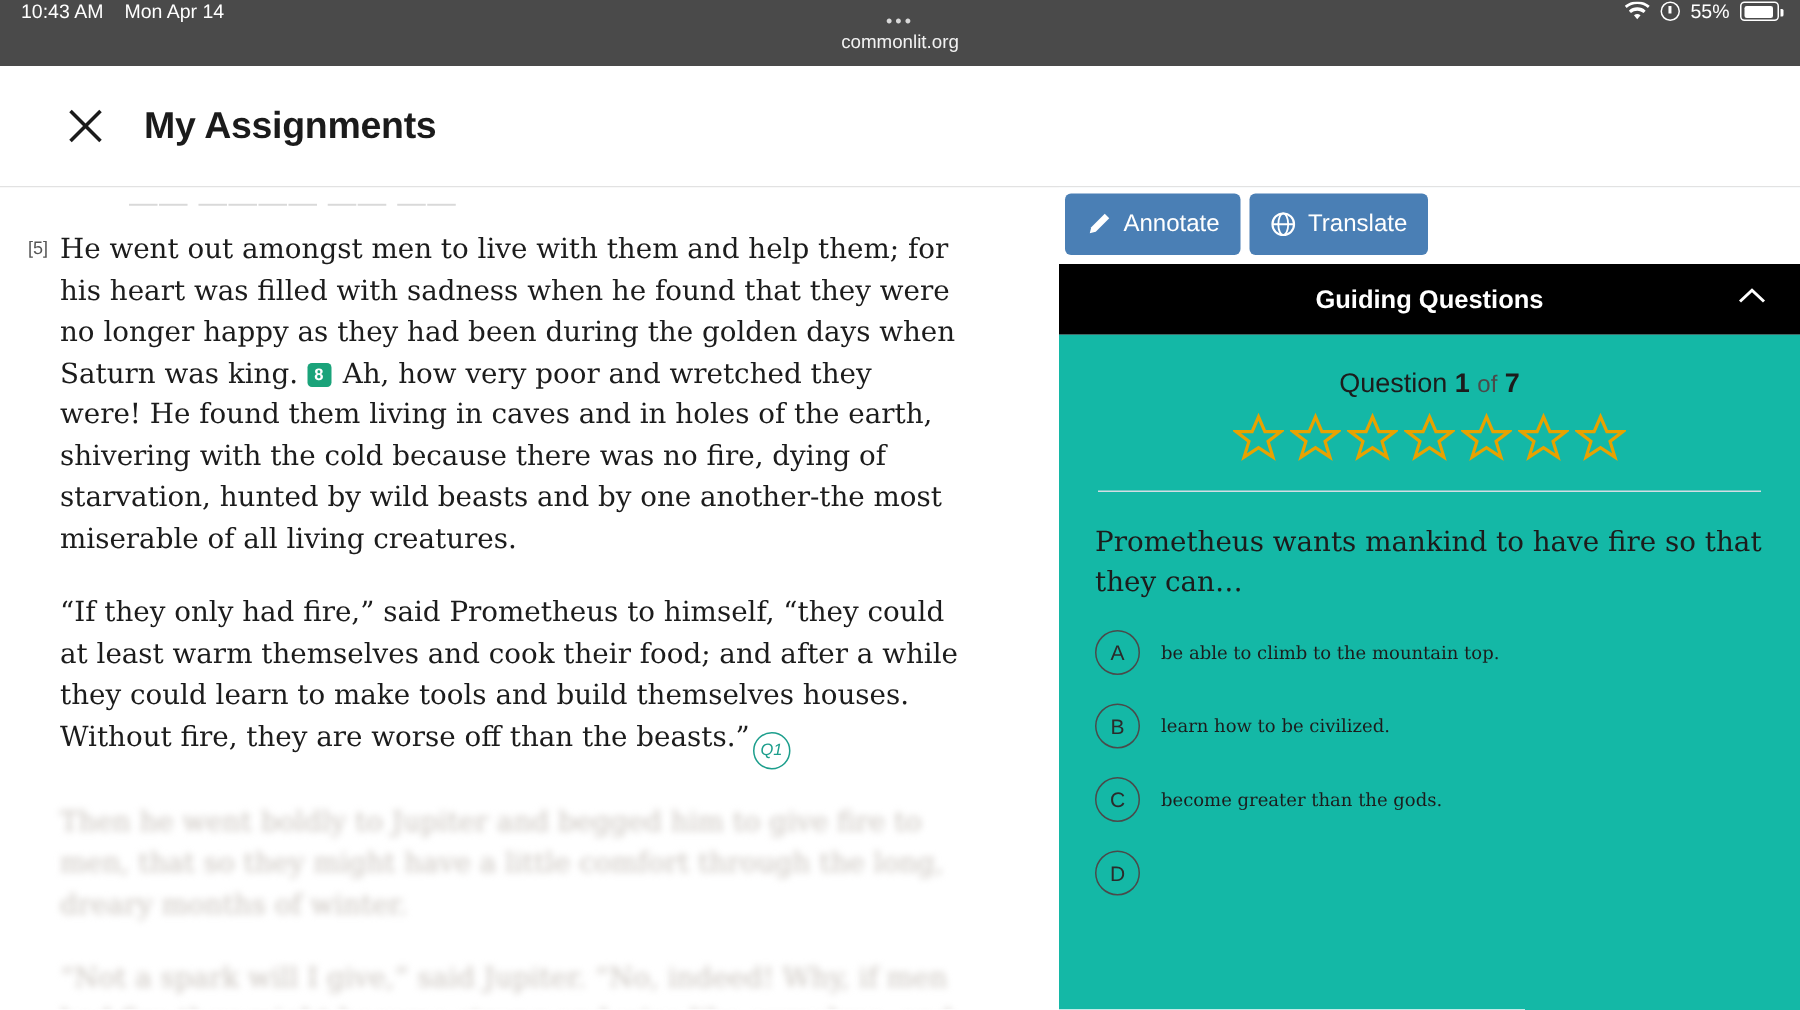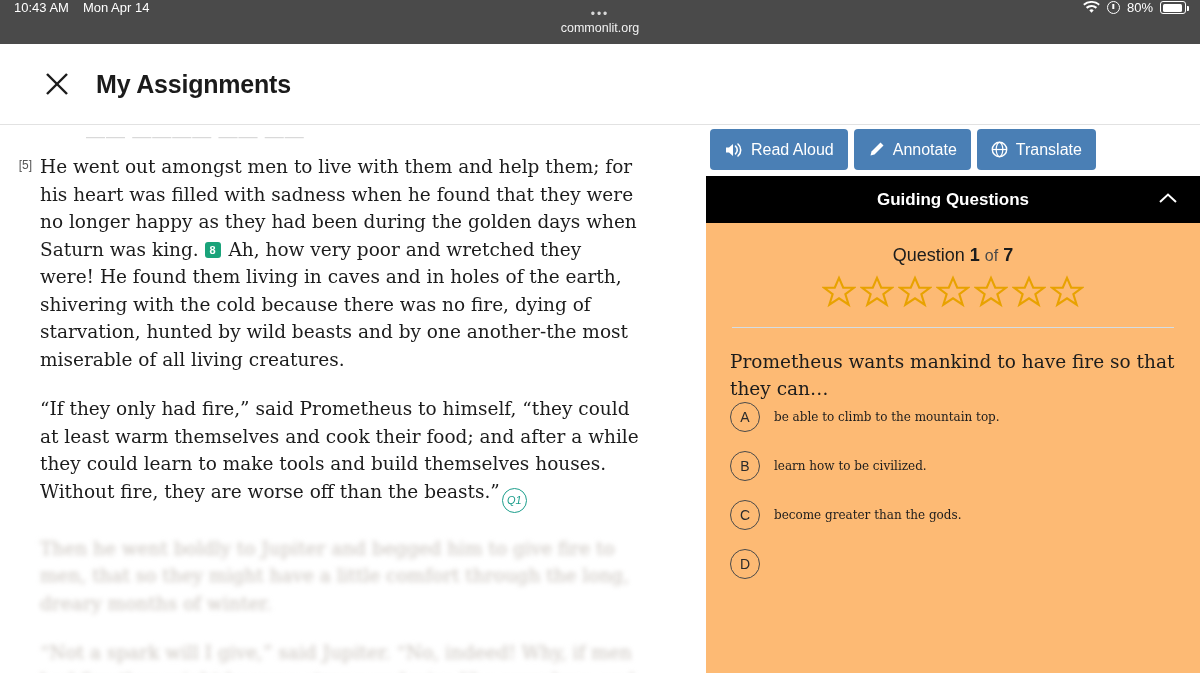--- a/index.html
+++ b/index.html
@@ -227,21 +227,21 @@
   }
   .gq-bar .gq-title { font-size: 17px; font-weight: bold; }
   .gq-bar .chevron {
     position: absolute;
     right: 22px;
     top: 50%;
     transform: translateY(-50%);
   }
   .gq-body {
     flex: 1;
-    background: #fdba74;
+    background: #14b8a6;
     padding: 22px 24px 0 24px;
     overflow: hidden;
   }
   .q-counter {
     text-align: center;
     font-size: 18px;
     color: #1c1c1c;
     margin-bottom: 9px;
   }
   .q-counter b { font-weight: bold; }
@@ -256,20 +256,21 @@
   .divider {
     height: 1px;
     background: #d4dde4;
     margin: 0 2px 20px 2px;
   }
   .q-text {
     font-size: 18.5px;
     line-height: 27px;
     color: #1c1c1c;
     font-family: "DejaVu Serif", serif;
+    margin-bottom: 18px;
   }
   .choice {
     display: flex;
     align-items: center;
     gap: 14px;
     margin-bottom: 19px;
     cursor: pointer;
   }
   .choice-letter {
     width: 30px; height: 30px;
@@ -303,21 +304,21 @@
   </div>
   <div class="status-right">
     <span class="wifi-icon">
       <svg width="17" height="13" viewBox="0 0 17 13">
         <path d="M8.5 11.8l2.2-2.6a3.4 3.4 0 0 0-4.4 0z" fill="#fff"></path>
         <path d="M8.5 6.1c1.6 0 3.1.6 4.2 1.6l1.4-1.6A8.4 8.4 0 0 0 8.5 3.9 8.4 8.4 0 0 0 2.9 6.1l1.4 1.6a6.3 6.3 0 0 1 4.2-1.6z" fill="#fff"></path>
         <path d="M8.5 1.7c2.7 0 5.2 1 7.1 2.7l1.2-1.5A12.4 12.4 0 0 0 8.5 0 12.4 12.4 0 0 0 .2 2.9l1.2 1.5A10.6 10.6 0 0 1 8.5 1.7z" fill="#fff"></path>
       </svg>
     </span>
     <span class="lock-icon"></span>
-    <span>80%</span>
+    <span>55%</span>
     <span class="battery">
         <span class="fill"></span>
       </span>
   </div>
 </div>
 
 <div class="app-header">
   <div class="close-btn">
     <svg width="28" height="28" viewBox="0 0 28 28">
       <line x1="4" y1="4" x2="24" y2="24" stroke="#1b1b1b" stroke-width="2.4"></line>
@@ -353,30 +354,20 @@
 
     <div class="para">
       <div class="para-num"></div>
       <div class="para-body blurred">“Not a spark will I give,” said Jupiter. “No, indeed! Why, if men had fire they might become strong and wise like ourselves, and after a while they would drive us out of our kingdom. Let them shiver with cold, and let them live like the beasts. It is best for them to be poor and ignorant,</div>
     </div>
   </div>
 
   <div class="sidebar">
 
     <div class="tool-row">
-      <button class="tool-btn">
-        <span>
-          <svg width="19" height="16" viewBox="0 0 19 16">
-            <path d="M2 5.5h3l4-3.5v12l-4-3.5H2z" fill="#fff"></path>
-            <path d="M11.5 4.2a5 5 0 0 1 0 7.6" stroke="#fff" stroke-width="1.6" fill="none" stroke-linecap="round"></path>
-            <path d="M14 2a8 8 0 0 1 0 12" stroke="#fff" stroke-width="1.6" fill="none" stroke-linecap="round"></path>
-          </svg>
-        </span>
-        <span>Read Aloud</span>
-      </button>
       <button class="tool-btn">
         <span>
           <svg width="17" height="17" viewBox="0 0 17 17">
             <path d="M12.5 1.5l3 3-9 9-4 1 1-4z" fill="#fff"></path>
           </svg>
         </span>
         <span>Annotate</span>
       </button>
       <button class="tool-btn">
         <span>

